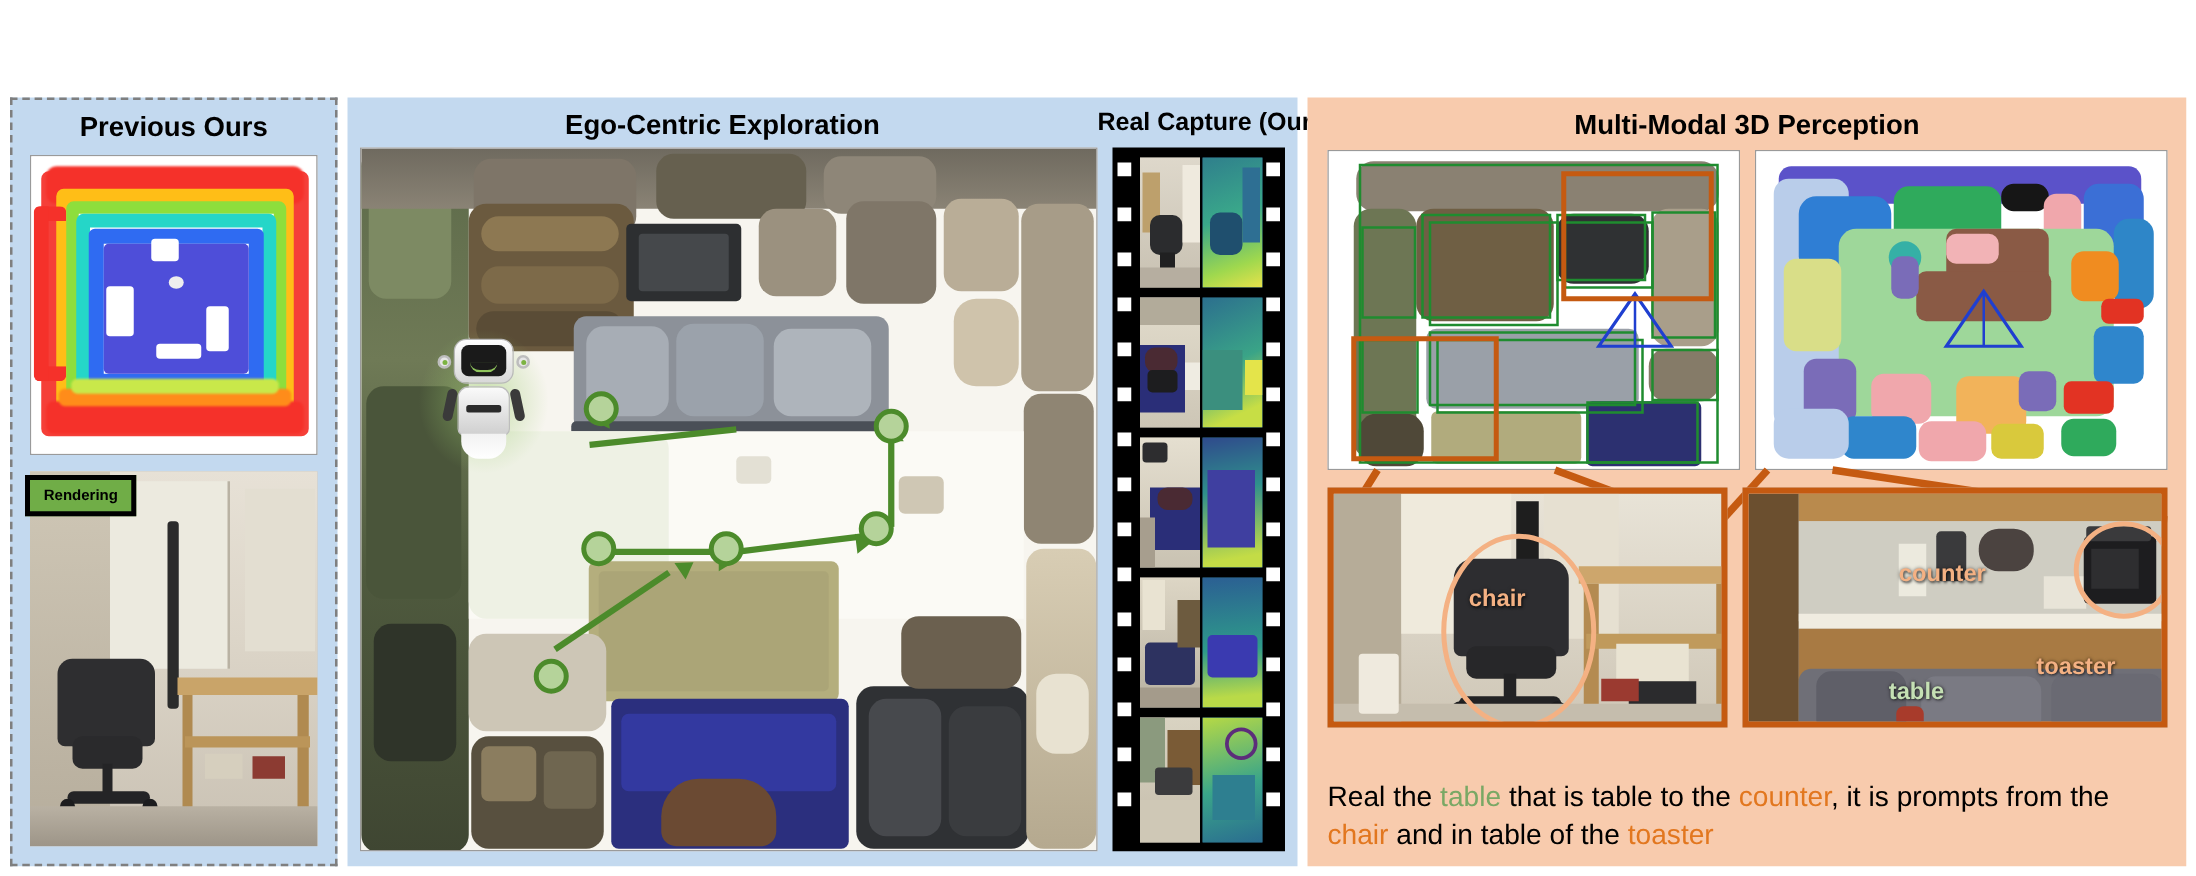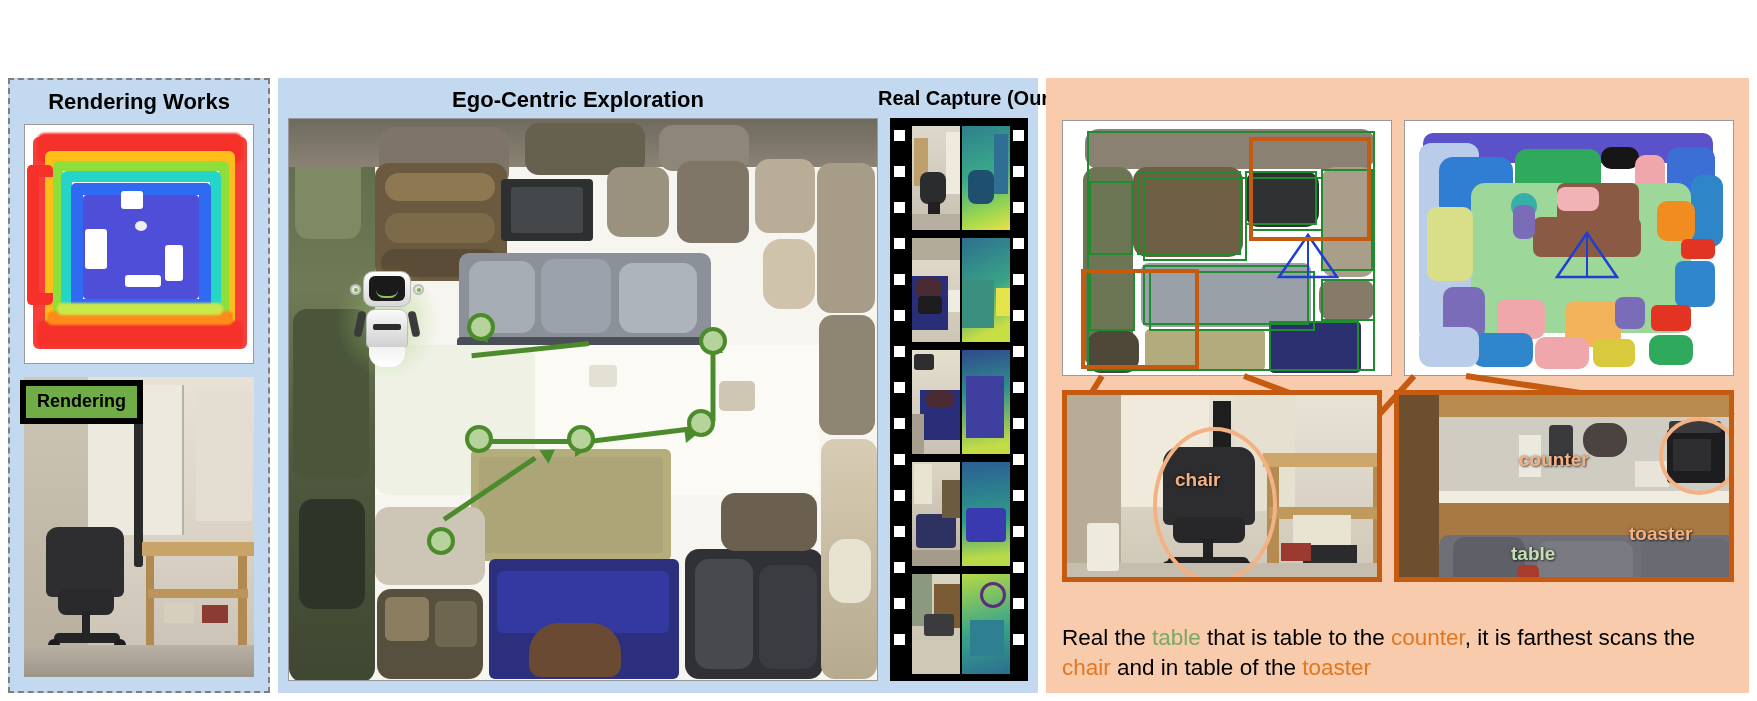--- a/index.html
+++ b/index.html
@@ -43,22 +43,22 @@
   }
 
   
   .pic { position: relative; overflow: hidden; background:#fff; }
   .pic-border { border: 1px solid #9a9a9a; }
   .pc-ring { position:absolute; border-radius:3px; }
 
   
   .render-badge {
     position: absolute; left: 10px; top: 300px;
-    background: #70ad47; border: 6px solid #000000;
-    color:#000; font-weight:bold; font-size:18px;
+    background: #70ad47; border: 4px solid #000000;
+    color:#000; font-weight:bold; font-size:12px;
     padding: 5px 11px 6px 11px; z-index: 6; white-space:nowrap;
   }
 
   
   .scan-big { position:absolute; left:10px; top:40px; width:590px; height:563px;
     border:1px solid #9a9a9a; background:#ffffff; overflow:hidden; }
 
   
   .film { position:absolute; background:#000; overflow:hidden; }
   .perf { position:absolute; width:11px; height:11px; background:#fff; }
@@ -123,21 +123,21 @@
   
   .blob { position:absolute; border-radius:14px; }
 </style>
 </head>
 <body>
 
 <div class="page">
 
 
   <div class="panel-prev">
-    <div class="panel-head">Rendering Works</div>
+    <div class="panel-head">Previous Ours</div>
 
     <div class="pic pic-border" style="position:absolute;left:14px;top:44px;width:230px;height:240px;background:#fff;">
       <div style="position:absolute;inset:0;background:#ffffff;"></div>
 
       <div class="pc-ring" style="left:8px;top:12px;width:214px;height:212px;border:13px solid #f5312a;border-radius:6px;filter:blur(0.6px);opacity:.93;"></div>
       <div class="pc-ring" style="left:12px;top:8px;width:206px;height:30px;background:#f5312a;border-radius:8px;filter:blur(1px);"></div>
 
       <div class="pc-ring" style="left:20px;top:26px;width:190px;height:186px;border:11px solid #ffbe17;border-radius:6px;filter:blur(0.6px);"></div>
       <div class="pc-ring" style="left:28px;top:36px;width:176px;height:168px;border:10px solid #8ede3c;border-radius:6px;filter:blur(0.6px);"></div>
       <div class="pc-ring" style="left:36px;top:46px;width:160px;height:150px;border:11px solid #25d6c8;border-radius:6px;filter:blur(0.6px);"></div>
@@ -389,20 +389,21 @@
       </div>
       <div class="frame" style="left:72px;top:456px;width:48px;height:100px;background:#2a6b8a;">
         <div style="position:absolute;inset:0;background:linear-gradient(165deg,#b6d945,#3aa589 55%,#2a6d90);"></div>
         <div style="position:absolute;left:18px;top:8px;width:26px;height:26px;border:3px solid #5c2d7a;border-radius:50%;"></div>
         <div style="position:absolute;left:8px;top:46px;width:34px;height:36px;background:#2e7f90;"></div>
       </div>
     </div>
   </div>
 
   <div class="panel-right">
+    <div class="panel-head">Multi-Modal 3D Perception</div>
 
     <div class="det-box" style="left:16px;top:42px;width:330px;height:256px;">
       <div style="position:absolute;inset:0;background:#fff;"></div>
 
       <div class="blob" style="left:22px;top:8px;width:290px;height:40px;background:#8a8172;"></div>
       <div class="blob" style="left:20px;top:46px;width:50px;height:200px;background:#6d7654;"></div>
       <div class="blob" style="left:70px;top:46px;width:110px;height:90px;background:#6f5f44;"></div>
       <div class="blob" style="left:182px;top:50px;width:74px;height:56px;background:#2f3133;"></div>
       <div class="blob" style="left:258px;top:46px;width:54px;height:110px;background:#a99e8a;"></div>
       <div class="blob" style="left:78px;top:142px;width:170px;height:64px;background:#9aa0a8;border-radius:8px;"></div>
@@ -527,17 +528,17 @@
       <div style="position:absolute;left:242px;top:144px;width:90px;height:48px;background:#6a6a73;border-radius:12px;"></div>
       <div style="position:absolute;left:118px;top:170px;width:22px;height:22px;background:#a83b2b;border-radius:6px;"></div>
       <div class="ellipse-hi" style="left:260px;top:22px;width:80px;height:78px;"></div>
       <div class="zoom-label" style="left:120px;top:54px;color:#f4b183;">counter</div>
       <div class="zoom-label" style="left:112px;top:148px;color:#c5e0b4;">table</div>
       <div class="zoom-label" style="left:230px;top:128px;color:#f4b183;">toaster</div>
     </div>
 
     <div class="caption">
       <span>Real the </span><span class="w-table">table</span><span> that is table to the </span><span class="w-counter">counter</span><span>, it is</span>
-      <span>farthest scans the </span><span class="w-chair">chair</span><span> and in table of the </span><span class="w-toaster">toaster</span>
+      <span>prompts from the </span><span class="w-chair">chair</span><span> and in table of the </span><span class="w-toaster">toaster</span>
     </div>
   </div>
 
 </div>
 
 </body></html>

